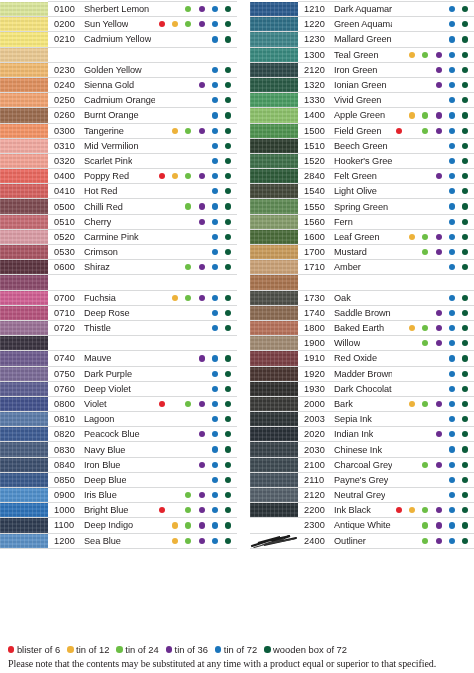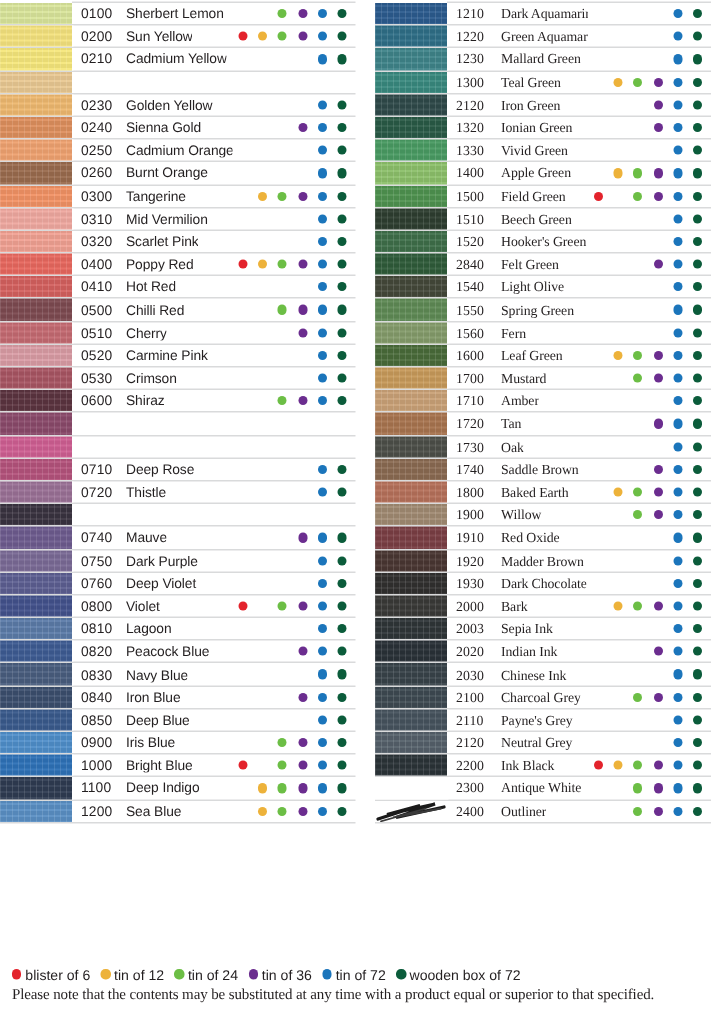--- a/index.html
+++ b/index.html
@@ -7,21 +7,21 @@
     width:474px;height:673px;
     background:#ffffff;
     font-family:"Liberation Sans", sans-serif;
     color:#231f20;
     overflow:hidden;
   }
   .sheet{position:relative;width:474px;height:673px;box-sizing:border-box;}
   .cols{display:flex;width:474px;padding-top:2px;box-sizing:border-box;}
   .col{width:237px;box-sizing:border-box;}
   .col-left{padding-left:0px;}
-  .col-right{padding-left:13px;font-family:Liberation Serif, serif;}
+  .col-right{padding-left:13px;}
 
   .row{
     display:flex;
     align-items:stretch;
     height:15.2px;
     box-sizing:border-box;
     border-bottom:1px solid #d9dadb;
     position:relative;
   }
   .swatch{
@@ -639,20 +639,45 @@
         </div>
         <div class="row">
           <div class="swatch" style="background: rgb(138, 74, 106);">
             <div class="tex" style="background-image: repeating-linear-gradient(90deg, rgba(255, 255, 255, 0.22) 0px, rgba(255, 255, 255, 0.22) 1px, rgba(0, 0, 0, 0) 1px, rgba(0, 0, 0, 0) 4px), repeating-linear-gradient(0deg, rgba(0, 0, 0, 0.1) 0px, rgba(0, 0, 0, 0.1) 1px, rgba(255, 255, 255, 0.1) 1px, rgba(255, 255, 255, 0.1) 3px);"></div>
           </div>
         </div>
         <div class="row">
           <div class="swatch" style="background: rgb(207, 95, 146);">
             <div class="tex" style="background-image: repeating-linear-gradient(90deg, rgba(255, 255, 255, 0.22) 0px, rgba(255, 255, 255, 0.22) 1px, rgba(0, 0, 0, 0) 1px, rgba(0, 0, 0, 0) 4px), repeating-linear-gradient(0deg, rgba(0, 0, 0, 0.1) 0px, rgba(0, 0, 0, 0.1) 1px, rgba(255, 255, 255, 0.1) 1px, rgba(255, 255, 255, 0.1) 3px);"></div>
           </div>
+          <div class="info">
+            <div class="code">0700</div>
+            <div class="name">Fuchsia</div>
+            <div style="flex: 1 1 auto;"></div>
+            <div class="dots">
+              <div class="slot">
+                <span class="dot blank"></span>
+              </div>
+              <div class="slot">
+                <span class="dot" style="background: rgb(237, 178, 58);"></span>
+              </div>
+              <div class="slot">
+                <span class="dot" style="background: rgb(108, 190, 69);"></span>
+              </div>
+              <div class="slot">
+                <span class="dot" style="background: rgb(107, 45, 143);"></span>
+              </div>
+              <div class="slot">
+                <span class="dot" style="background: rgb(27, 117, 187);"></span>
+              </div>
+              <div class="slot">
+                <span class="dot" style="background: rgb(11, 92, 59);"></span>
+              </div>
+            </div>
+          </div>
         </div>
         <div class="row">
           <div class="swatch" style="background: rgb(180, 83, 124);">
             <div class="tex" style="background-image: repeating-linear-gradient(90deg, rgba(255, 255, 255, 0.22) 0px, rgba(255, 255, 255, 0.22) 1px, rgba(0, 0, 0, 0) 1px, rgba(0, 0, 0, 0) 4px), repeating-linear-gradient(0deg, rgba(0, 0, 0, 0.1) 0px, rgba(0, 0, 0, 0.1) 1px, rgba(255, 255, 255, 0.1) 1px, rgba(255, 255, 255, 0.1) 3px);"></div>
           </div>
           <div class="info">
             <div class="code">0710</div>
             <div class="name">Deep Rose</div>
             <div style="flex: 1 1 auto;"></div>
             <div class="dots">
@@ -1640,45 +1665,20 @@
               </div>
               <div class="slot">
                 <span class="dot" style="background: rgb(11, 92, 59);"></span>
               </div>
             </div>
           </div>
         </div>
         <div class="row">
           <div class="swatch" style="background: rgb(168, 116, 79);">
             <div class="tex" style="background-image: repeating-linear-gradient(90deg, rgba(255, 255, 255, 0.22) 0px, rgba(255, 255, 255, 0.22) 1px, rgba(0, 0, 0, 0) 1px, rgba(0, 0, 0, 0) 4px), repeating-linear-gradient(0deg, rgba(0, 0, 0, 0.1) 0px, rgba(0, 0, 0, 0.1) 1px, rgba(255, 255, 255, 0.1) 1px, rgba(255, 255, 255, 0.1) 3px);"></div>
-          </div>
-          <div class="info">
-            <div class="code">1720</div>
-            <div class="name">Tan</div>
-            <div style="flex: 1 1 auto;"></div>
-            <div class="dots">
-              <div class="slot">
-                <span class="dot blank"></span>
-              </div>
-              <div class="slot">
-                <span class="dot blank"></span>
-              </div>
-              <div class="slot">
-                <span class="dot blank"></span>
-              </div>
-              <div class="slot">
-                <span class="dot" style="background: rgb(107, 45, 143);"></span>
-              </div>
-              <div class="slot">
-                <span class="dot" style="background: rgb(27, 117, 187);"></span>
-              </div>
-              <div class="slot">
-                <span class="dot" style="background: rgb(11, 92, 59);"></span>
-              </div>
-            </div>
           </div>
         </div>
         <div class="row">
           <div class="swatch" style="background: rgb(77, 79, 72);">
             <div class="tex" style="background-image: repeating-linear-gradient(90deg, rgba(255, 255, 255, 0.22) 0px, rgba(255, 255, 255, 0.22) 1px, rgba(0, 0, 0, 0) 1px, rgba(0, 0, 0, 0) 4px), repeating-linear-gradient(0deg, rgba(0, 0, 0, 0.1) 0px, rgba(0, 0, 0, 0.1) 1px, rgba(255, 255, 255, 0.1) 1px, rgba(255, 255, 255, 0.1) 3px);"></div>
           </div>
           <div class="info">
             <div class="code">1730</div>
             <div class="name">Oak</div>
             <div style="flex: 1 1 auto;"></div>

